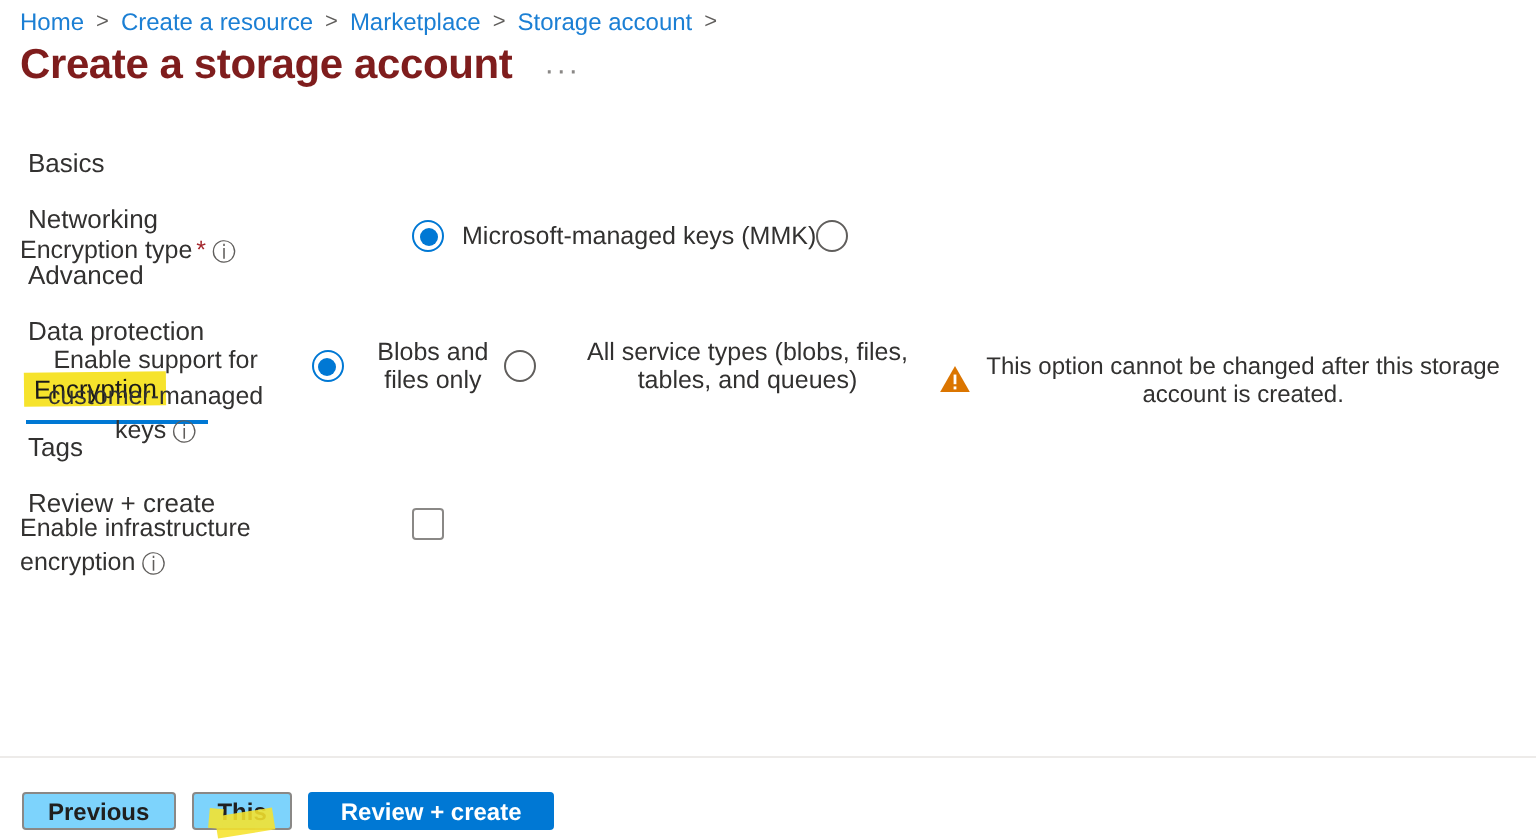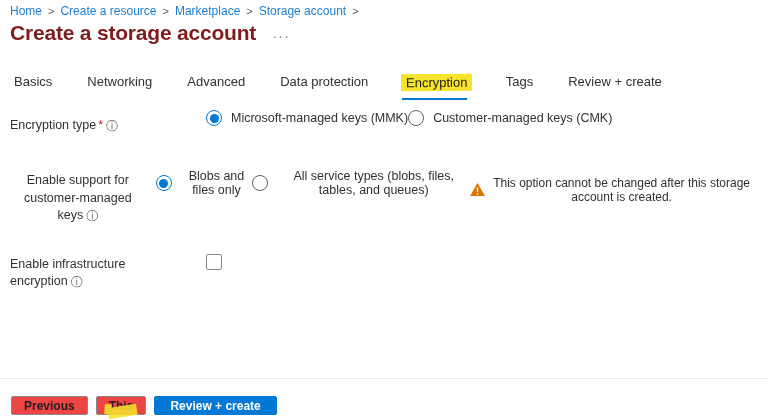--- a/index.html
+++ b/index.html
@@ -34,21 +34,21 @@
   }
   .more-menu {
     color: #8a8886; font-size: 15px; margin-left: 16px;
     letter-spacing: 1px; cursor: pointer; line-height: 1;
     padding-top: 4px;
   }
 
   
   .tabs {
     position: absolute; left: 12px; top: 70px;
-    display: flex; font-size: 13px;
+    display: flex; font-size: 13px; flex-direction: column;
   }
   .tab {
     margin-right: 31px; padding: 4px 0 9px; position: relative;
     cursor: pointer; color: #323130; white-space: nowrap;
   }
   .tab .tab-label { padding: 1px 2px; }
   .tab.active .tab-label {
     background: var(--highlight, #f6e32c);
     padding: 1px 5px;
     color: #1b1a19; font-weight: 400;
@@ -101,21 +101,21 @@
     border-top: 1px solid #edebe9;
   }
   .footer {
     position: absolute; left: 11px; top: 396px;
     display: flex; align-items: center; gap: 8px;
   }
   .btn {
     font-family: "Liberation Sans", sans-serif;
     font-size: 12px; font-weight: 700;
     padding: 2px 12px; height: 19px; line-height: 14px;
-    border: 1px solid #8a8886; background: #ef4444; color: #201f1e;
+    border: 1px solid #8a8886; background: #7dd3fc; color: #201f1e;
     border-radius: 2px; cursor: pointer; position: relative;
   }
   .btn.primary {
     background: var(--accent, #0078d4); color: #fff;
     border-color: var(--accent, #0078d4); padding: 2px 15px;
   }
   .next-marker {
     position: absolute; left: 11px; top: 9px;
     width: 29px; height: 11px;
     background: var(--highlight, #f6e32c);
@@ -166,21 +166,20 @@
       <div class="option selected">
         <span class="radio">
             <span class="dot"></span>
           </span>
         <span class="option-label">Microsoft-managed keys (MMK)</span>
       </div>
       <div class="option">
         <span class="radio">
             <span class="dot"></span>
           </span>
-        <span class="option-label">Customer-managed keys (CMK)</span>
       </div>
     </div>
   </div>
 
   <div class="row r2">
     <div class="row-label">
       <span>Enable support for customer-managed keys</span><span class="info-icon">ⓘ</span>
     </div>
     <div class="controls">
       <div class="option selected">

